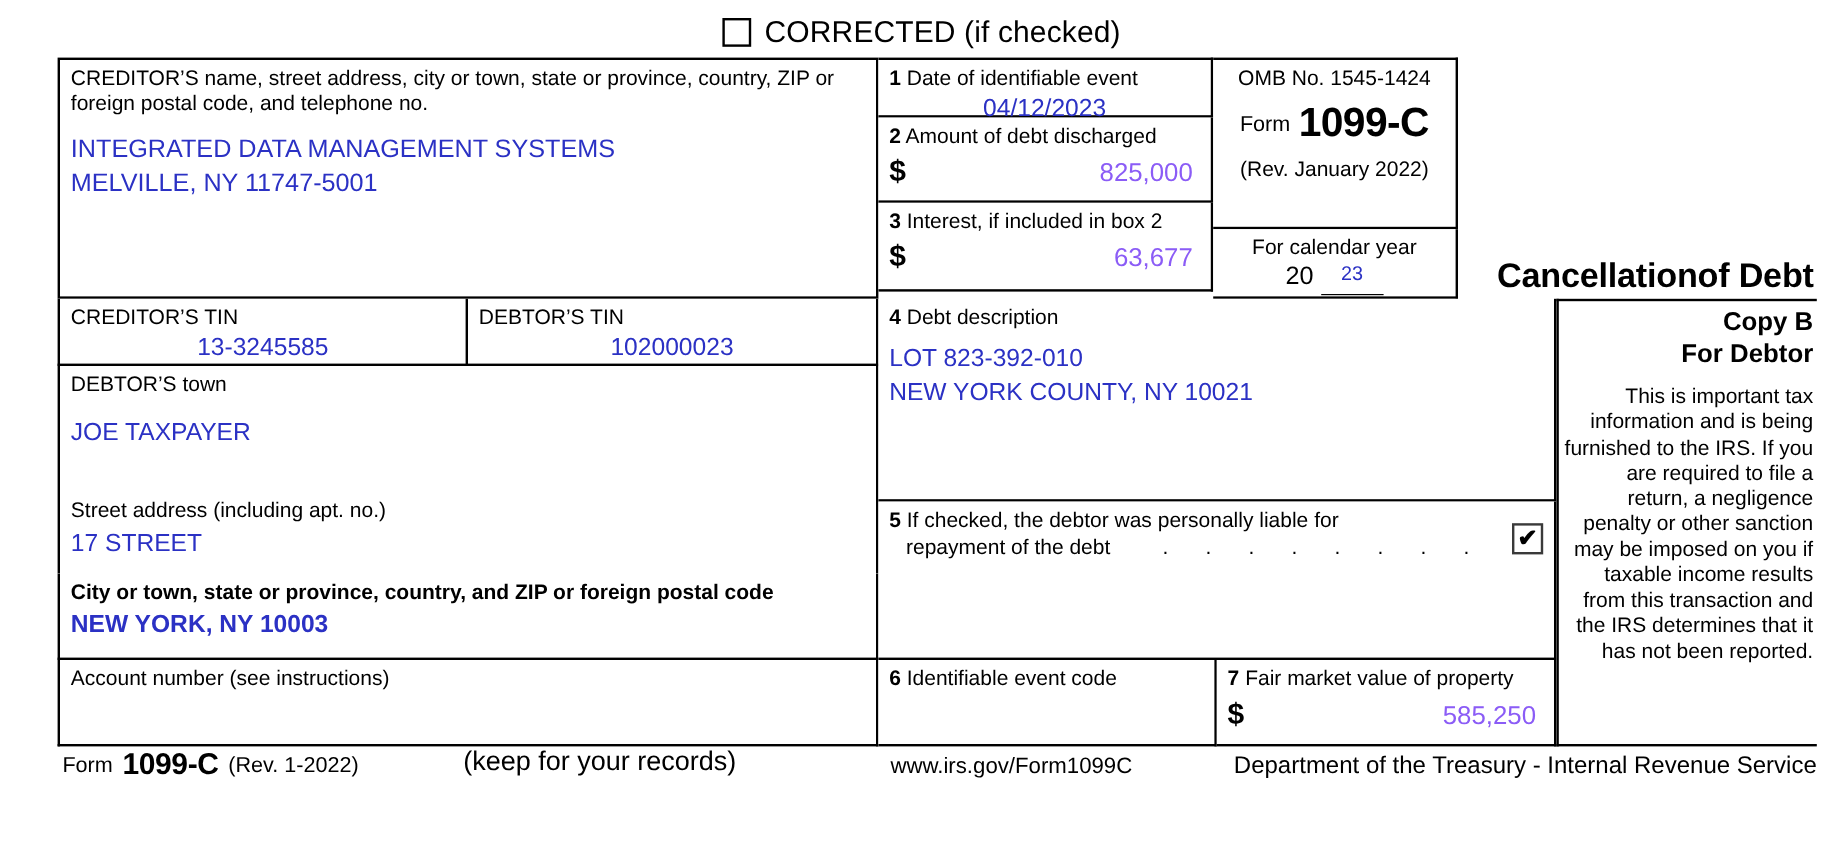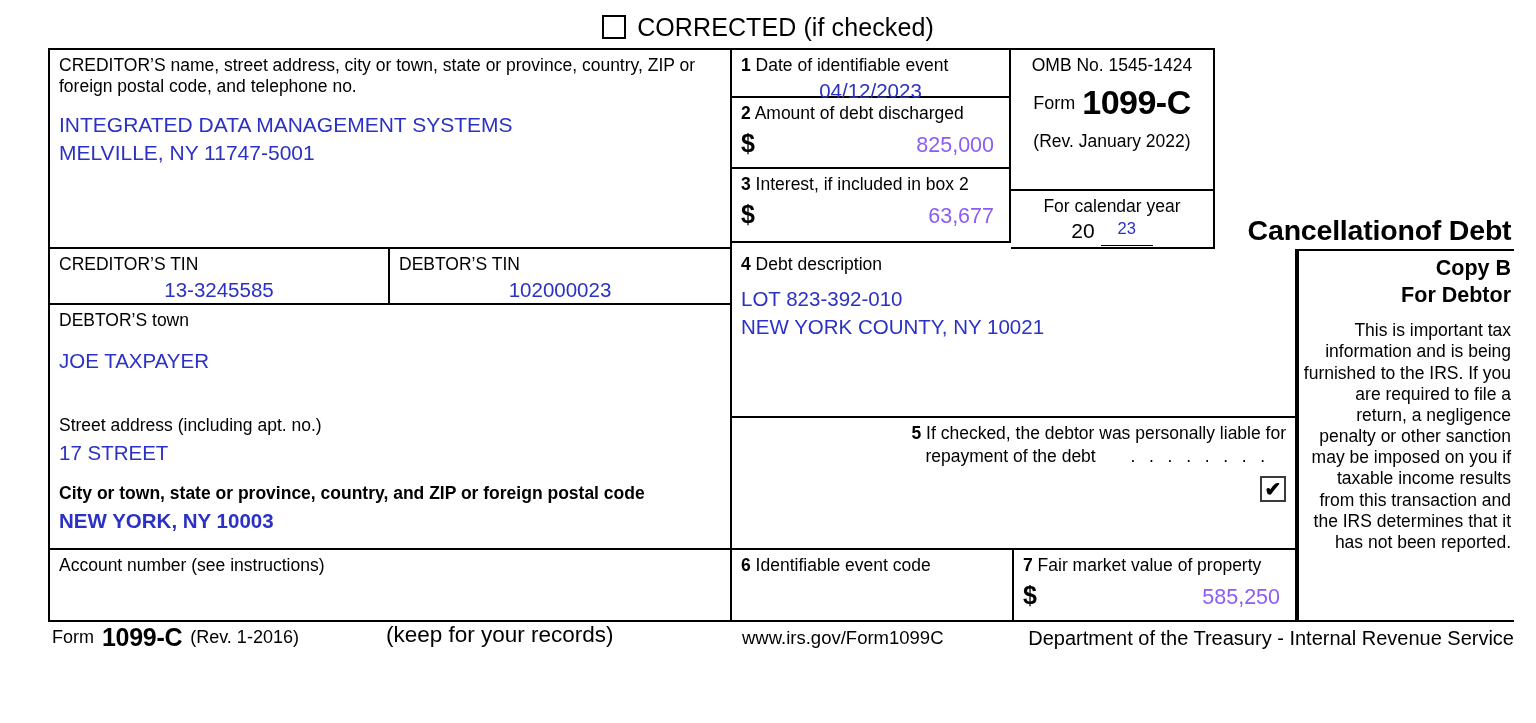--- a/index.html
+++ b/index.html
@@ -162,21 +162,21 @@
 
   
   #account-number { left: 0; top: 502px; width: 684px; height: 72px; }
 
   
   #box4 { left: 684px; top: 201px; width: 565px; height: 169px; }
   #box4 .val { margin-top: 10px; line-height: 1.35; }
 
   
   #box5 { left: 684px; top: 370px; width: 565px; height: 132px; }
-  .b5-inner { display: flex; align-items: flex-end; flex-direction: column; }
+  .b5-inner { display: flex; align-items: center; }
   .b5-text { flex: 1; }
   .b5-l2 { display: flex; align-items: baseline; margin-top: 2px; padding-left: 14px; }
   .dots { flex: 1; display: flex; justify-content: space-around; padding: 0 14px 0 28px; }
   .dots i { font-style: normal; font-size: 17.5px; line-height: 1; }
   .b5-check {
     width: 26px; height: 26px;
     border: 2.5px solid #3a3a3a;
     display: flex; align-items: center; justify-content: center;
     font-size: 20px; font-weight: bold; line-height: 1;
     margin-left: 6px; margin-top: 8px;
@@ -407,20 +407,20 @@
         <div class="cb-body">This is important tax information and is being furnished to the IRS. If you are required to file a return, a negligence penalty or other sanction may be imposed on you if taxable income results from this transaction and the IRS determines that it has not been reported.</div>
       </div>
     </div>
 
   </div>
 
   <div class="footer">
     <div class="ft-form">
       <span class="w">Form</span>
       <span class="n">1099-C</span>
-      <span class="r">(Rev. 1-2016)</span>
+      <span class="r">(Rev. 1-2022)</span>
     </div>
     <div class="ft-keep">(keep for your records)</div>
     <div class="ft-url">www.irs.gov/Form1099C</div>
     <div class="ft-dept">Department of the Treasury - Internal Revenue Service</div>
   </div>
 
 </div>
 
 </body></html>

